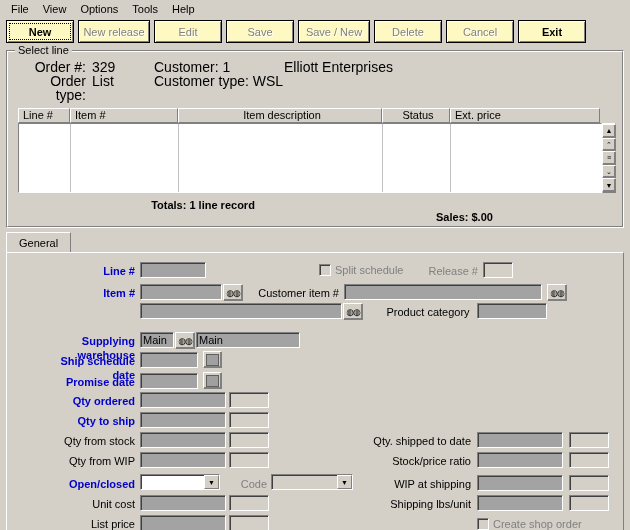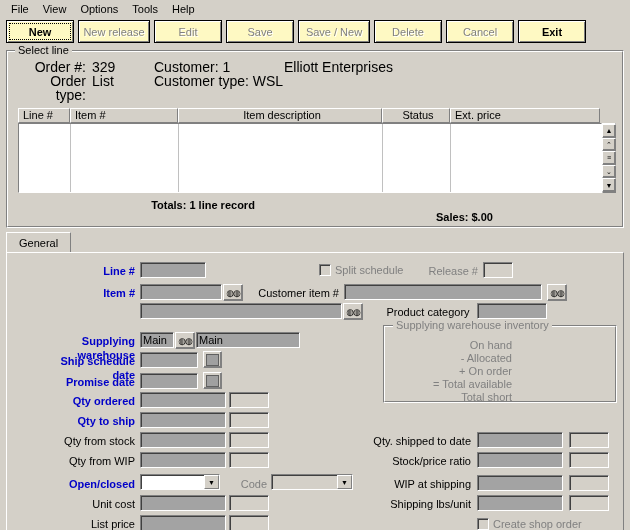--- a/index.html
+++ b/index.html
@@ -419,29 +419,20 @@
   <div class="fld" style="left:133px;top:262px;width:86px;"></div>
   <div class="fld gray" style="left:222px;top:262px;width:40px;"></div>
 
   <div class="lab" style="left:54px;top:288px;width:74px;text-decoration:underline;">Discount %</div>
   <div class="fld" style="left:133px;top:282px;width:50px;"></div>
   <div class="fld gray" style="left:186px;top:282px;width:34px;"></div>
 
   <div class="fld" style="left:133px;top:302px;width:86px;"></div>
   <div class="fld gray" style="left:222px;top:302px;width:40px;"></div>
 
-  <div class="subgroup" style="left:376px;top:72px;width:232px;height:76px;">
-    <div class="si"></div>
-    <div class="legend gray" style="color:#808080;">Supplying warehouse inventory</div>
-    <div class="lab gray" style="left:8px;top:12px;width:120px;">On hand</div>
-    <div class="lab gray" style="left:8px;top:25px;width:120px;">- Allocated</div>
-    <div class="lab gray" style="left:8px;top:38px;width:120px;">+ On order</div>
-    <div class="lab gray" style="left:8px;top:51px;width:120px;">= Total available</div>
-    <div class="lab gray" style="left:8px;top:64px;width:120px;">Total short</div>
-  </div>
 
   <div class="lab" style="left:336px;top:181px;width:128px;">Qty. shipped to date</div>
   <div class="fld" style="left:470px;top:179px;width:86px;"></div>
   <div class="fld gray" style="left:562px;top:179px;width:40px;"></div>
 
   <div class="lab" style="left:336px;top:201px;width:128px;">Stock/price ratio</div>
   <div class="fld" style="left:470px;top:199px;width:86px;"></div>
   <div class="fld gray" style="left:562px;top:199px;width:40px;"></div>
 
   <div class="lab" style="left:336px;top:224px;width:128px;">WIP at shipping</div>

